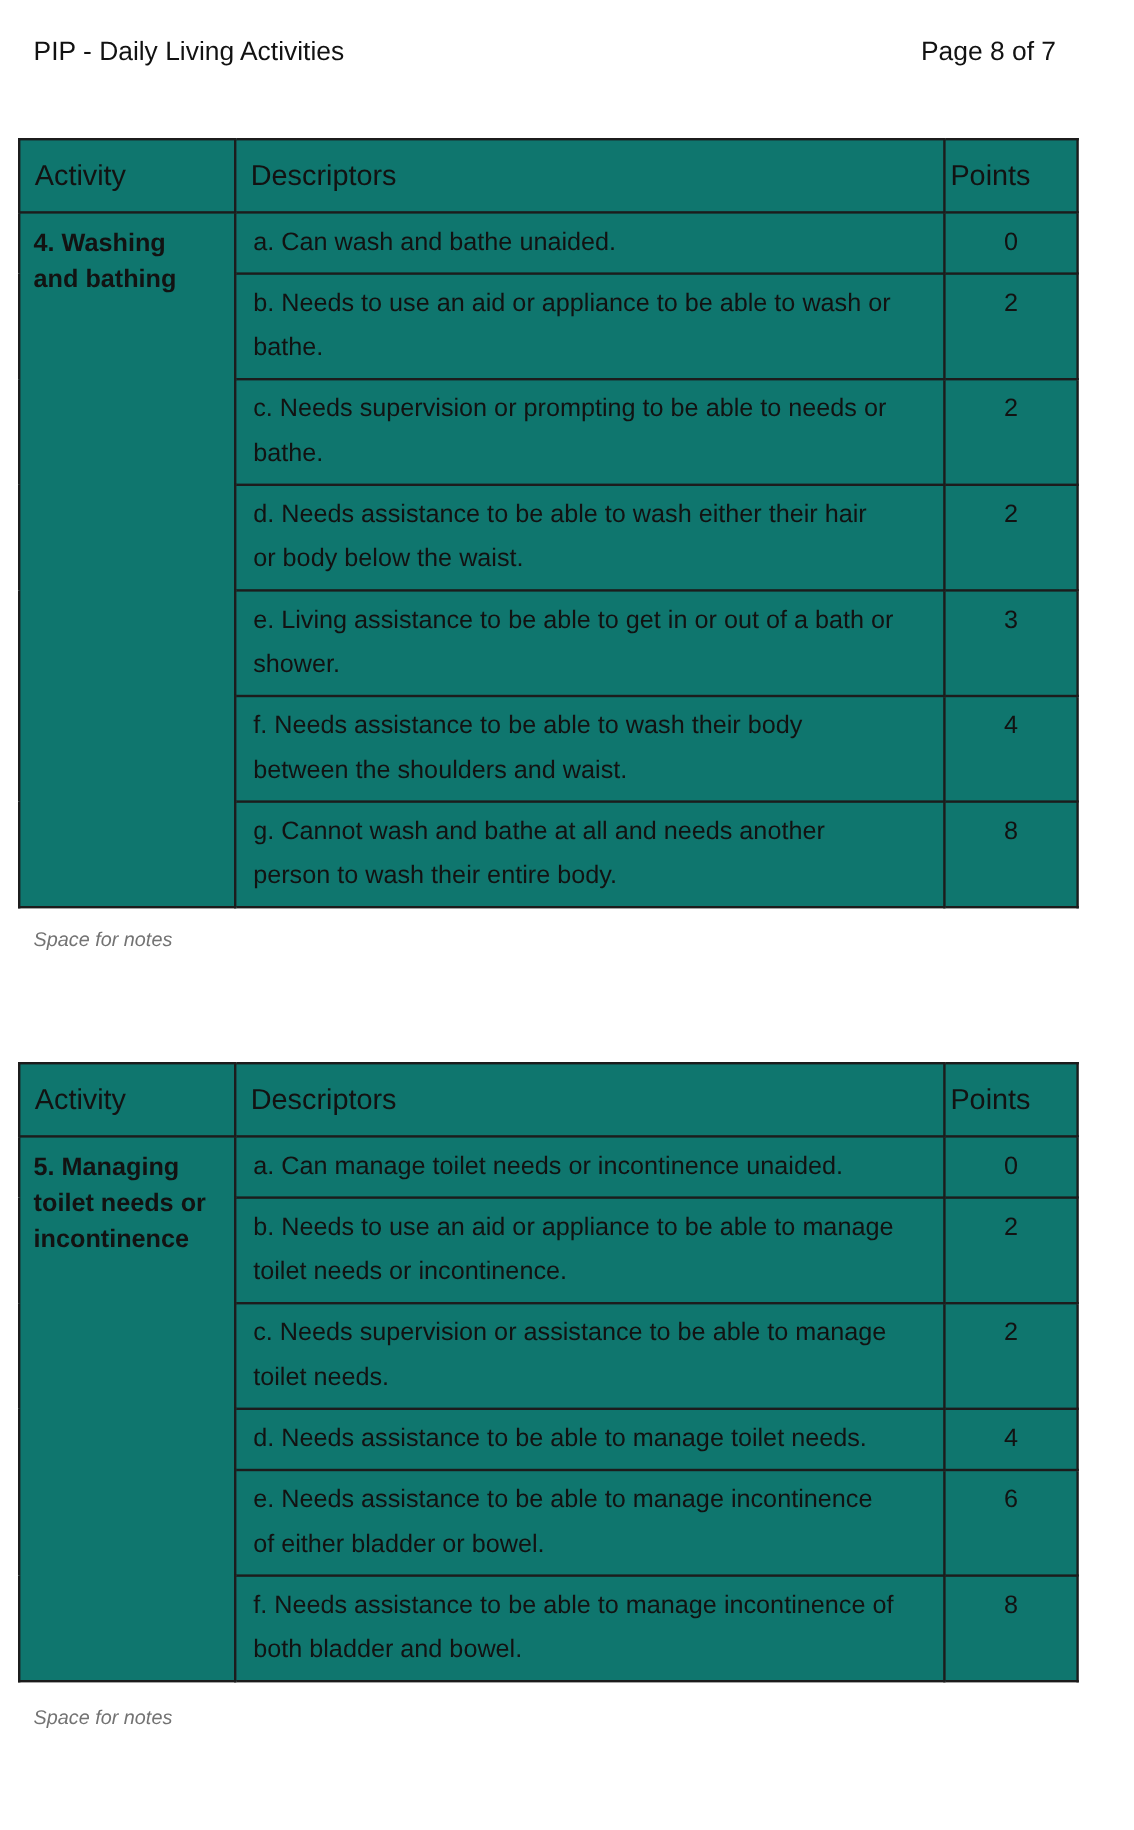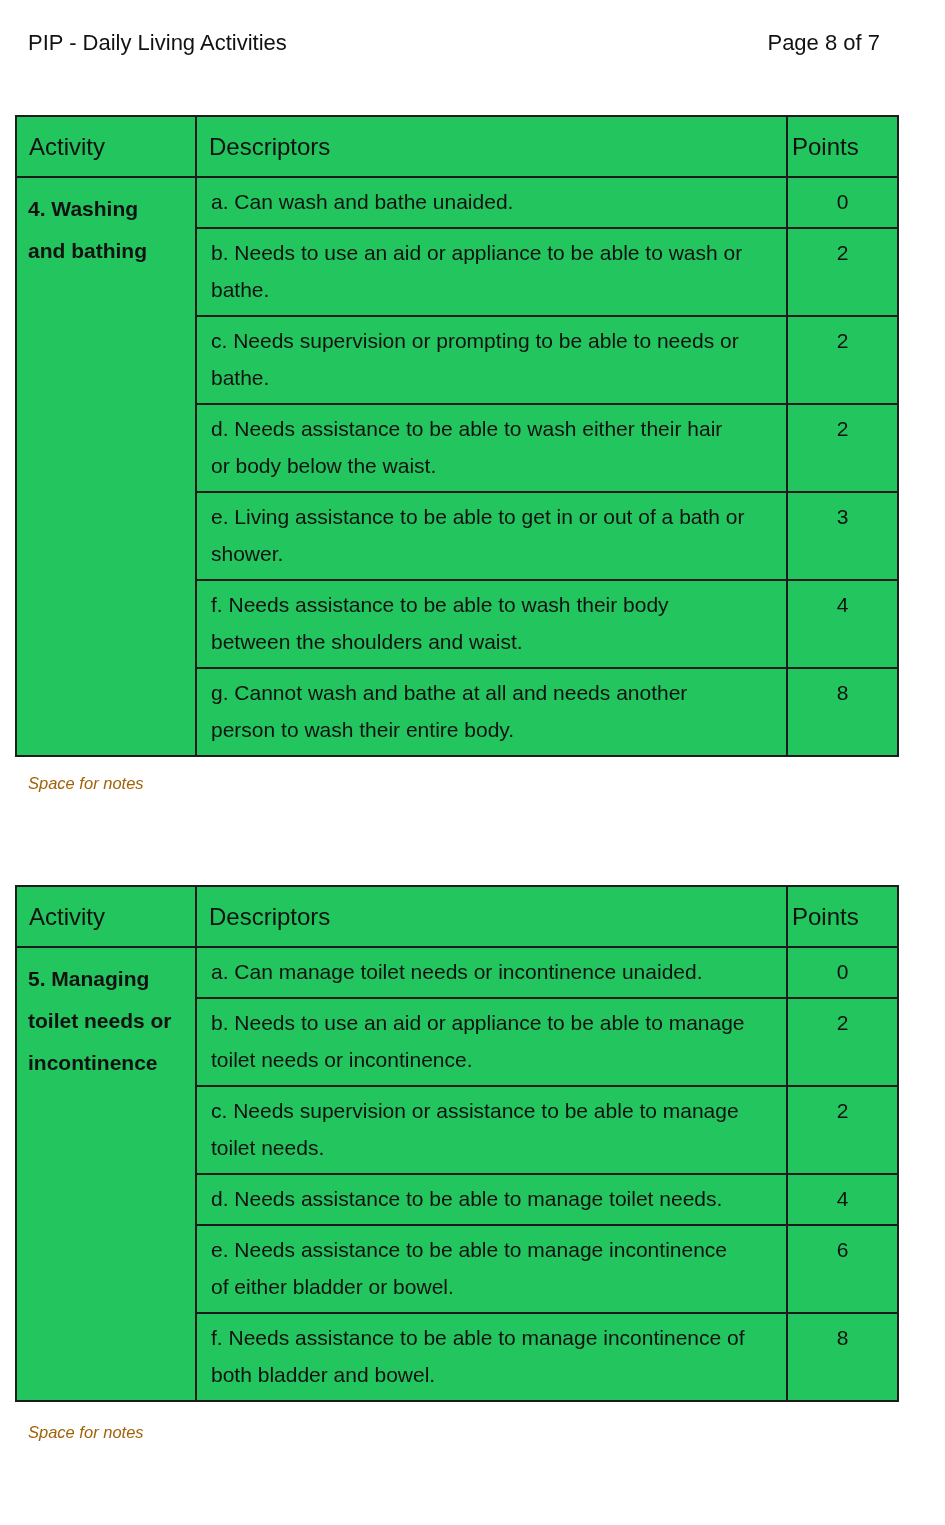--- a/index.html
+++ b/index.html
@@ -16,45 +16,45 @@
     padding: 0 65px 0 28px;
     font-size: 22px; line-height: 26px; color: #121212;
   }
   .pip-table {
     border-collapse: collapse; table-layout: fixed;
     width: 882px; margin-left: 15px;
     background: #fff;
   }
   .pip-table.t1 { margin-top: 59px; }
   .pip-table.t2 { margin-top: 92px; }
-  .pip-table th, .pip-table td { border: 2px solid #1c1c1c; background: #22c55e; }
+  .pip-table th, .pip-table td { border: 2px solid #1c1c1c; background: #0f766e; }
   .pip-table th {
     font-size: 24px; font-weight: 400; text-align: left;
     line-height: 28px; padding: 16px 12px 15px 12px;
     vertical-align: middle;
   }
   th.col-points-h { text-align: left; padding-left: 4px; padding-right: 4px; }
   col.col-activity { width: 180px; }
   col.col-desc { width: 591px; }
   col.col-points { width: 111px; }
   td.activity-cell {
-    font-weight: 700; font-size: 21px; line-height: 42px;
+    font-weight: 700; font-size: 21px; line-height: 30px;
     padding: 10px 16px 10px 11px; vertical-align: top;
   }
   td.descriptor-cell {
     font-size: 21px; line-height: 37px;
     padding: 5px 40px 7px 14px; vertical-align: top;
   }
   td.points-cell {
     font-size: 21px; line-height: 37px; text-align: center;
     padding: 5px 2px 7px 2px; vertical-align: top;
   }
   .notes {
     font-style: italic; font-size: 16.5px; line-height: 20px;
-    margin: 16px 0 0 28px; color: #a16207;
+    margin: 16px 0 0 28px; color: #737373;
   }
   .notes.n2 { margin-top: 20px; }
 </style>
 </head>
 <body>
 
 <div class="page">
 
   <header class="page-header">
     <div>PIP - Daily Living Activities</div>

